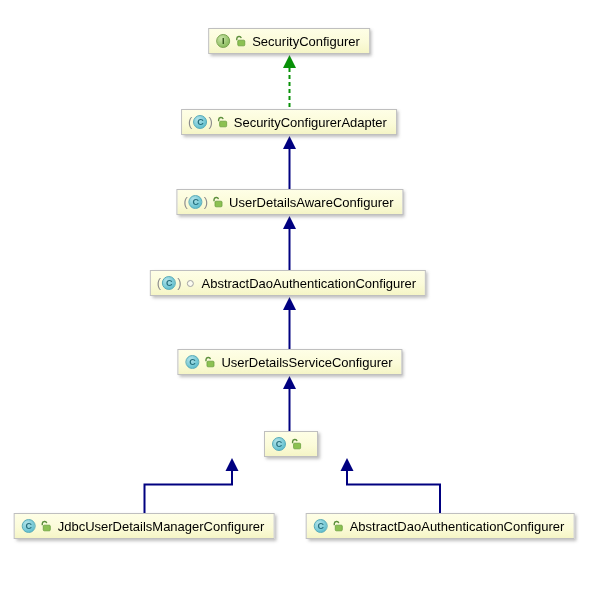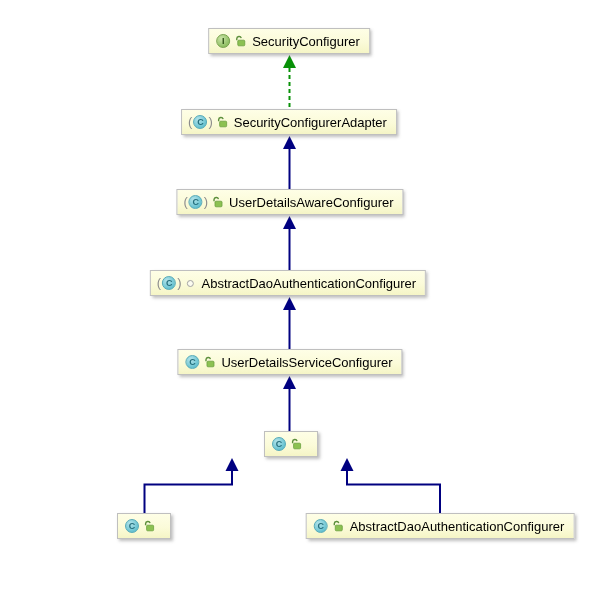--- a/index.html
+++ b/index.html
@@ -195,20 +195,21 @@
   <div class="node" style="left:144px; top:513px;">
     <span class="type-icon">
       <span class="type-circle cls">C</span>
     </span>
     <span class="vis-icon">
       <svg width="12" height="12" viewBox="0 0 12 12">
         <path d="M2.6 5.2 V3.6 A2.3 2.3 0 0 1 7.1 3.1" fill="none" stroke="#5d8f3c" stroke-width="1.4"></path>
         <rect x="3.6" y="5.2" width="7" height="5.6" rx="1" fill="#8cc152" stroke="#69a03f" stroke-width="0.8"></rect>
       </svg>
     </span>
+    <span class="label">JdbcUserDetailsManagerConfigurer</span>
   </div>
 
   <div class="node" style="left:440px; top:513px;">
     <span class="type-icon">
       <span class="type-circle cls">C</span>
     </span>
     <span class="vis-icon">
       <svg width="12" height="12" viewBox="0 0 12 12">
         <path d="M2.6 5.2 V3.6 A2.3 2.3 0 0 1 7.1 3.1" fill="none" stroke="#5d8f3c" stroke-width="1.4"></path>
         <rect x="3.6" y="5.2" width="7" height="5.6" rx="1" fill="#8cc152" stroke="#69a03f" stroke-width="0.8"></rect>

